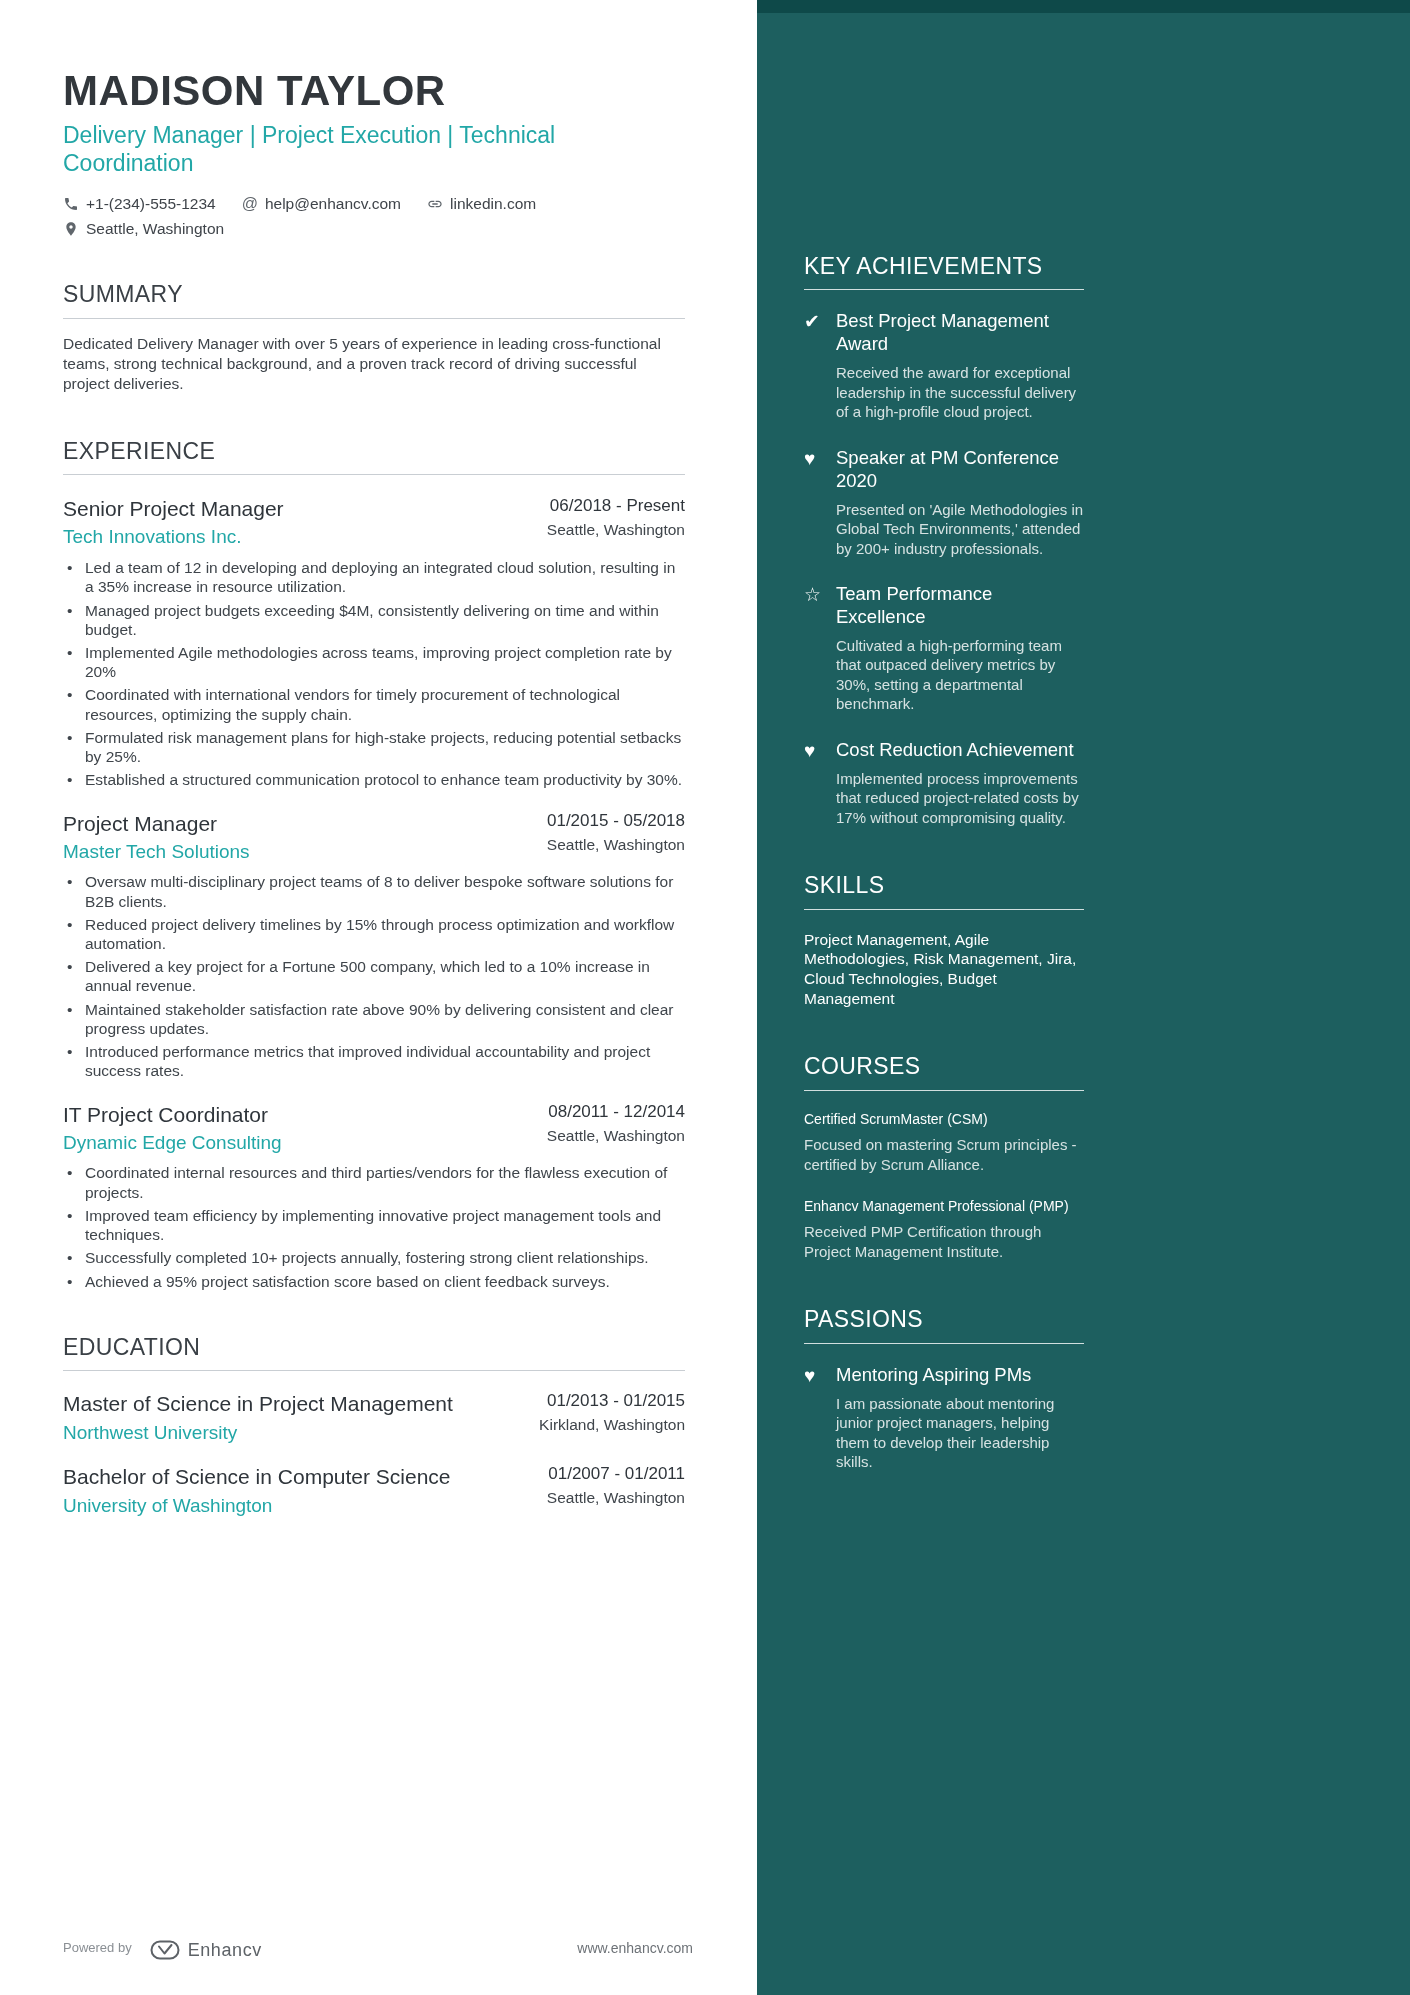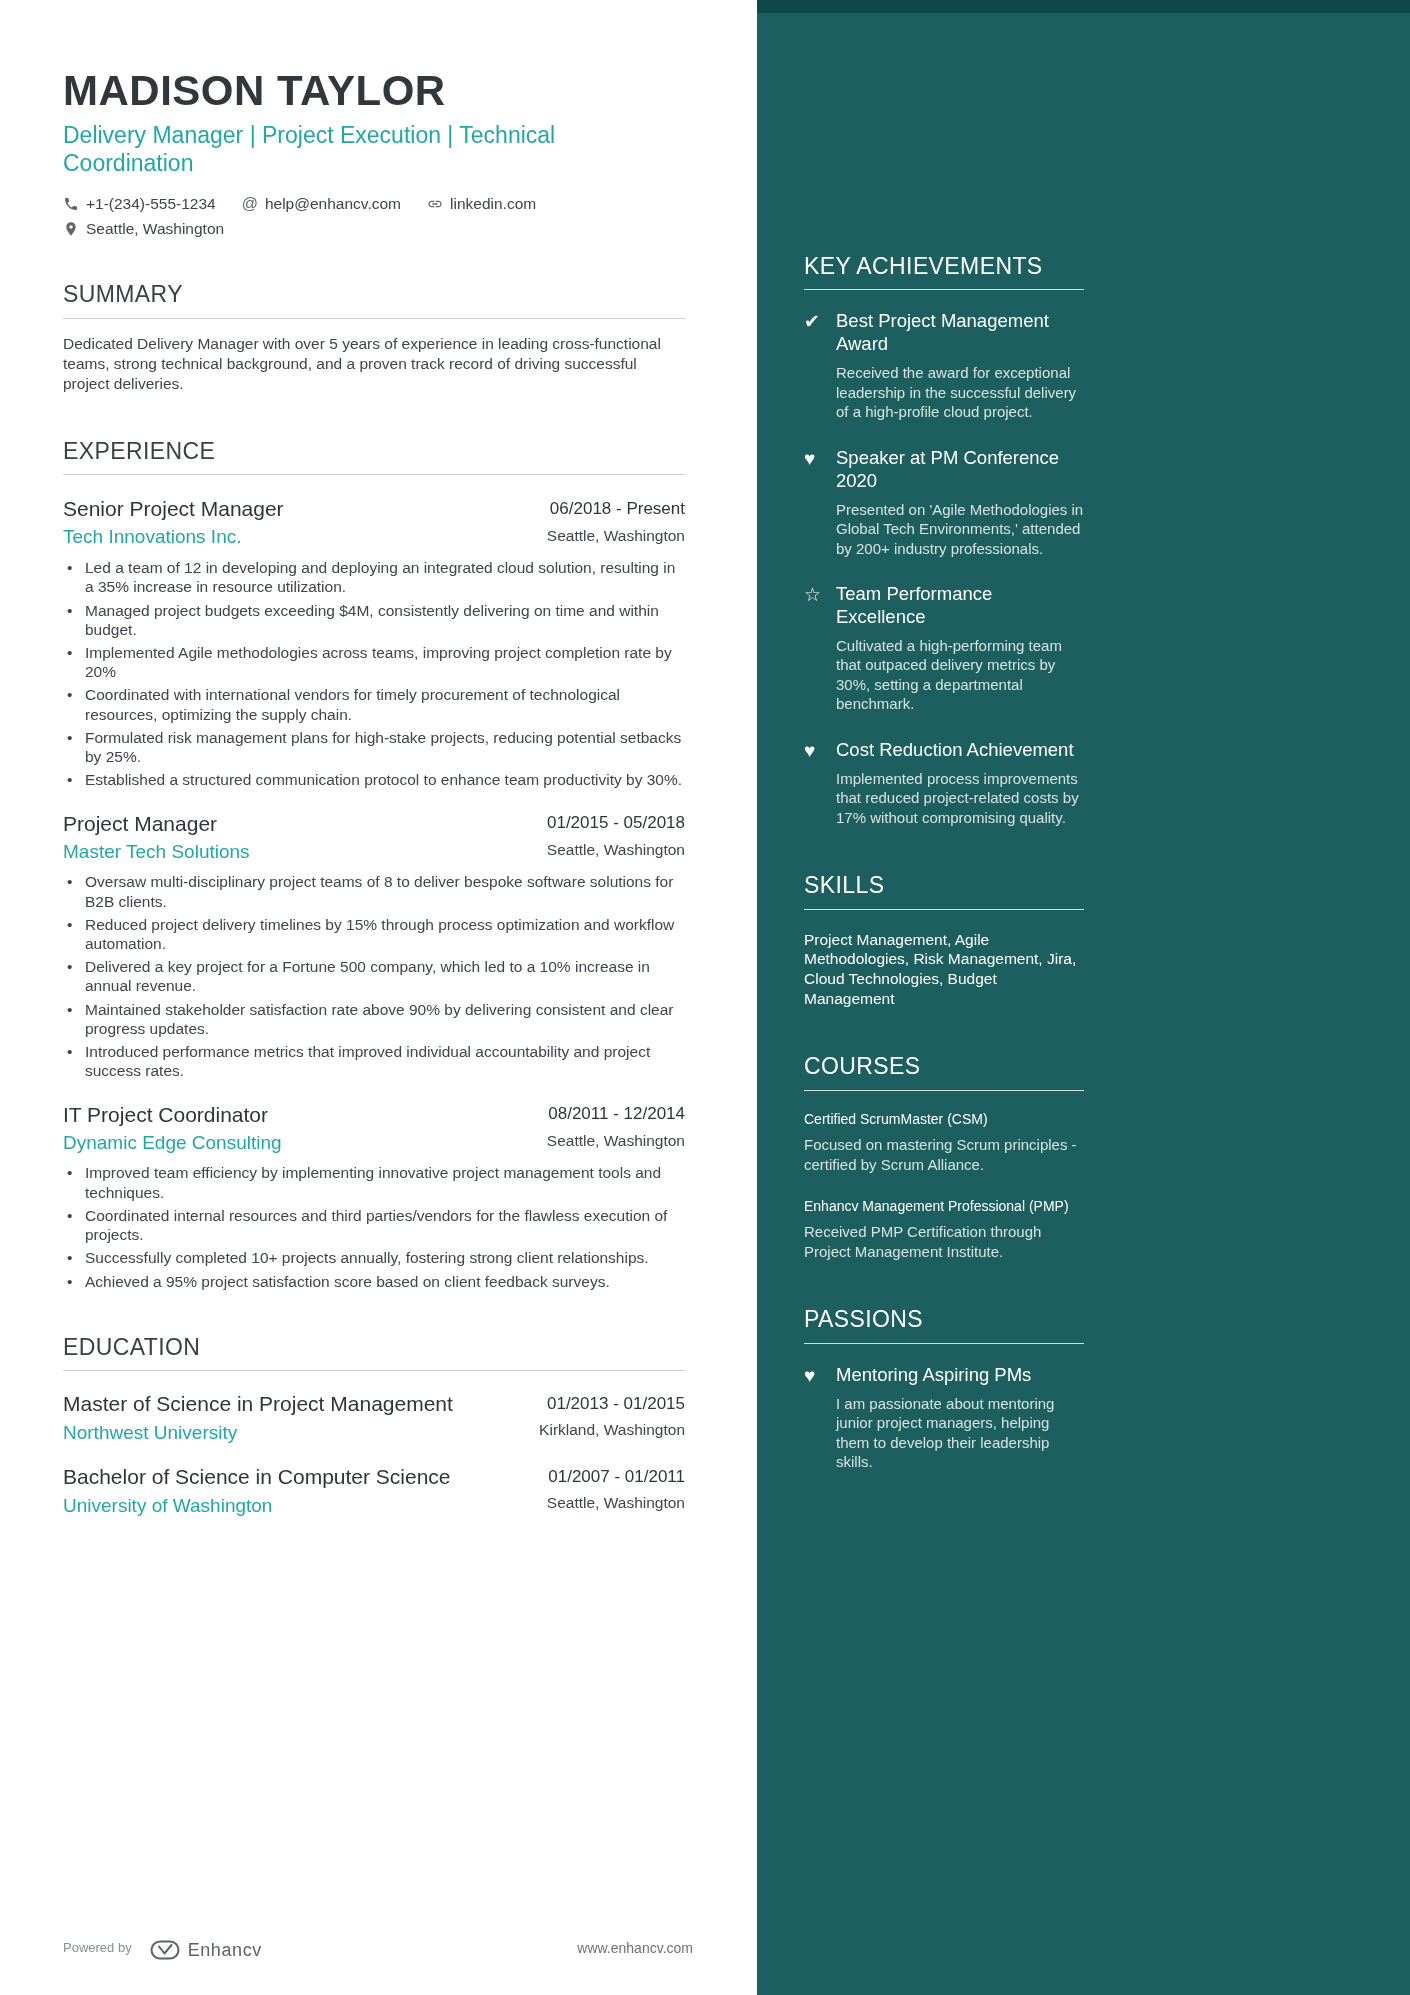--- a/index.html
+++ b/index.html
@@ -21,21 +21,21 @@
   .c-icon { display:inline-flex; margin-right:7px; color:#60666c; }
   .c-icon svg { width:16px; height:16px; fill:#60666c; }
   .at-glyph { font-size:16px; color:#60666c; margin-right:7px; }
 
   .section { margin-top:44px; }
   .section-title { font-size:23px; font-weight:400; color:#3a4046; letter-spacing:.4px; line-height:1.1; }
   .rule { border-top:1px solid #c9ced3; margin-top:10px; }
   .summary-text { margin-top:15px; font-size:15.5px; line-height:1.32; color:#3f454b; }
 
   .job { margin-top:21px; }
-  .row-between { display:flex; justify-content:space-between; align-items:center; }
+  .row-between { display:flex; justify-content:space-between; align-items:flex-start; }
   .job-title { font-size:21px; font-weight:500; color:#2f353b; line-height:1.2; }
   .job-dates { font-size:17px; font-weight:500; color:#2f353b; white-space:nowrap; }
   .job-company { font-size:19px; color:var(--accent); line-height:1.3; margin-top:4px; }
   .job-location { font-size:15.5px; color:#3f454b; white-space:nowrap; }
   ul.bullets { list-style:none; margin-top:8px; }
   ul.bullets li { position:relative; padding-left:22px; font-size:15.5px; line-height:1.24; margin-bottom:4px; color:#3f454b; }
   ul.bullets li::before { content:"•"; position:absolute; left:4px; top:0; color:#3f454b; }
 
   .degree { margin-top:20px; }
   .degree-title { font-size:21px; font-weight:500; color:#2f353b; line-height:1.2; }
@@ -233,22 +233,22 @@
     <div class="job">
       <div class="row-between">
         <div class="job-title">IT Project Coordinator</div>
         <div class="job-dates">08/2011 - 12/2014</div>
       </div>
       <div class="row-between">
         <div class="job-company">Dynamic Edge Consulting</div>
         <div class="job-location">Seattle, Washington</div>
       </div>
       <ul class="bullets">
+        <li>Coordinated internal resources and third parties/vendors for the flawless execution of projects.</li>
         <li>Improved team efficiency by implementing innovative project management tools and techniques.</li>
-        <li>Coordinated internal resources and third parties/vendors for the flawless execution of projects.</li>
         <li>Successfully completed 10+ projects annually, fostering strong client relationships.</li>
         <li>Achieved a 95% project satisfaction score based on client feedback surveys.</li>
       </ul>
     </div>
   </section>
 
   <section class="section">
     <h2 class="section-title">EDUCATION</h2>
     <div class="rule"></div>
 

